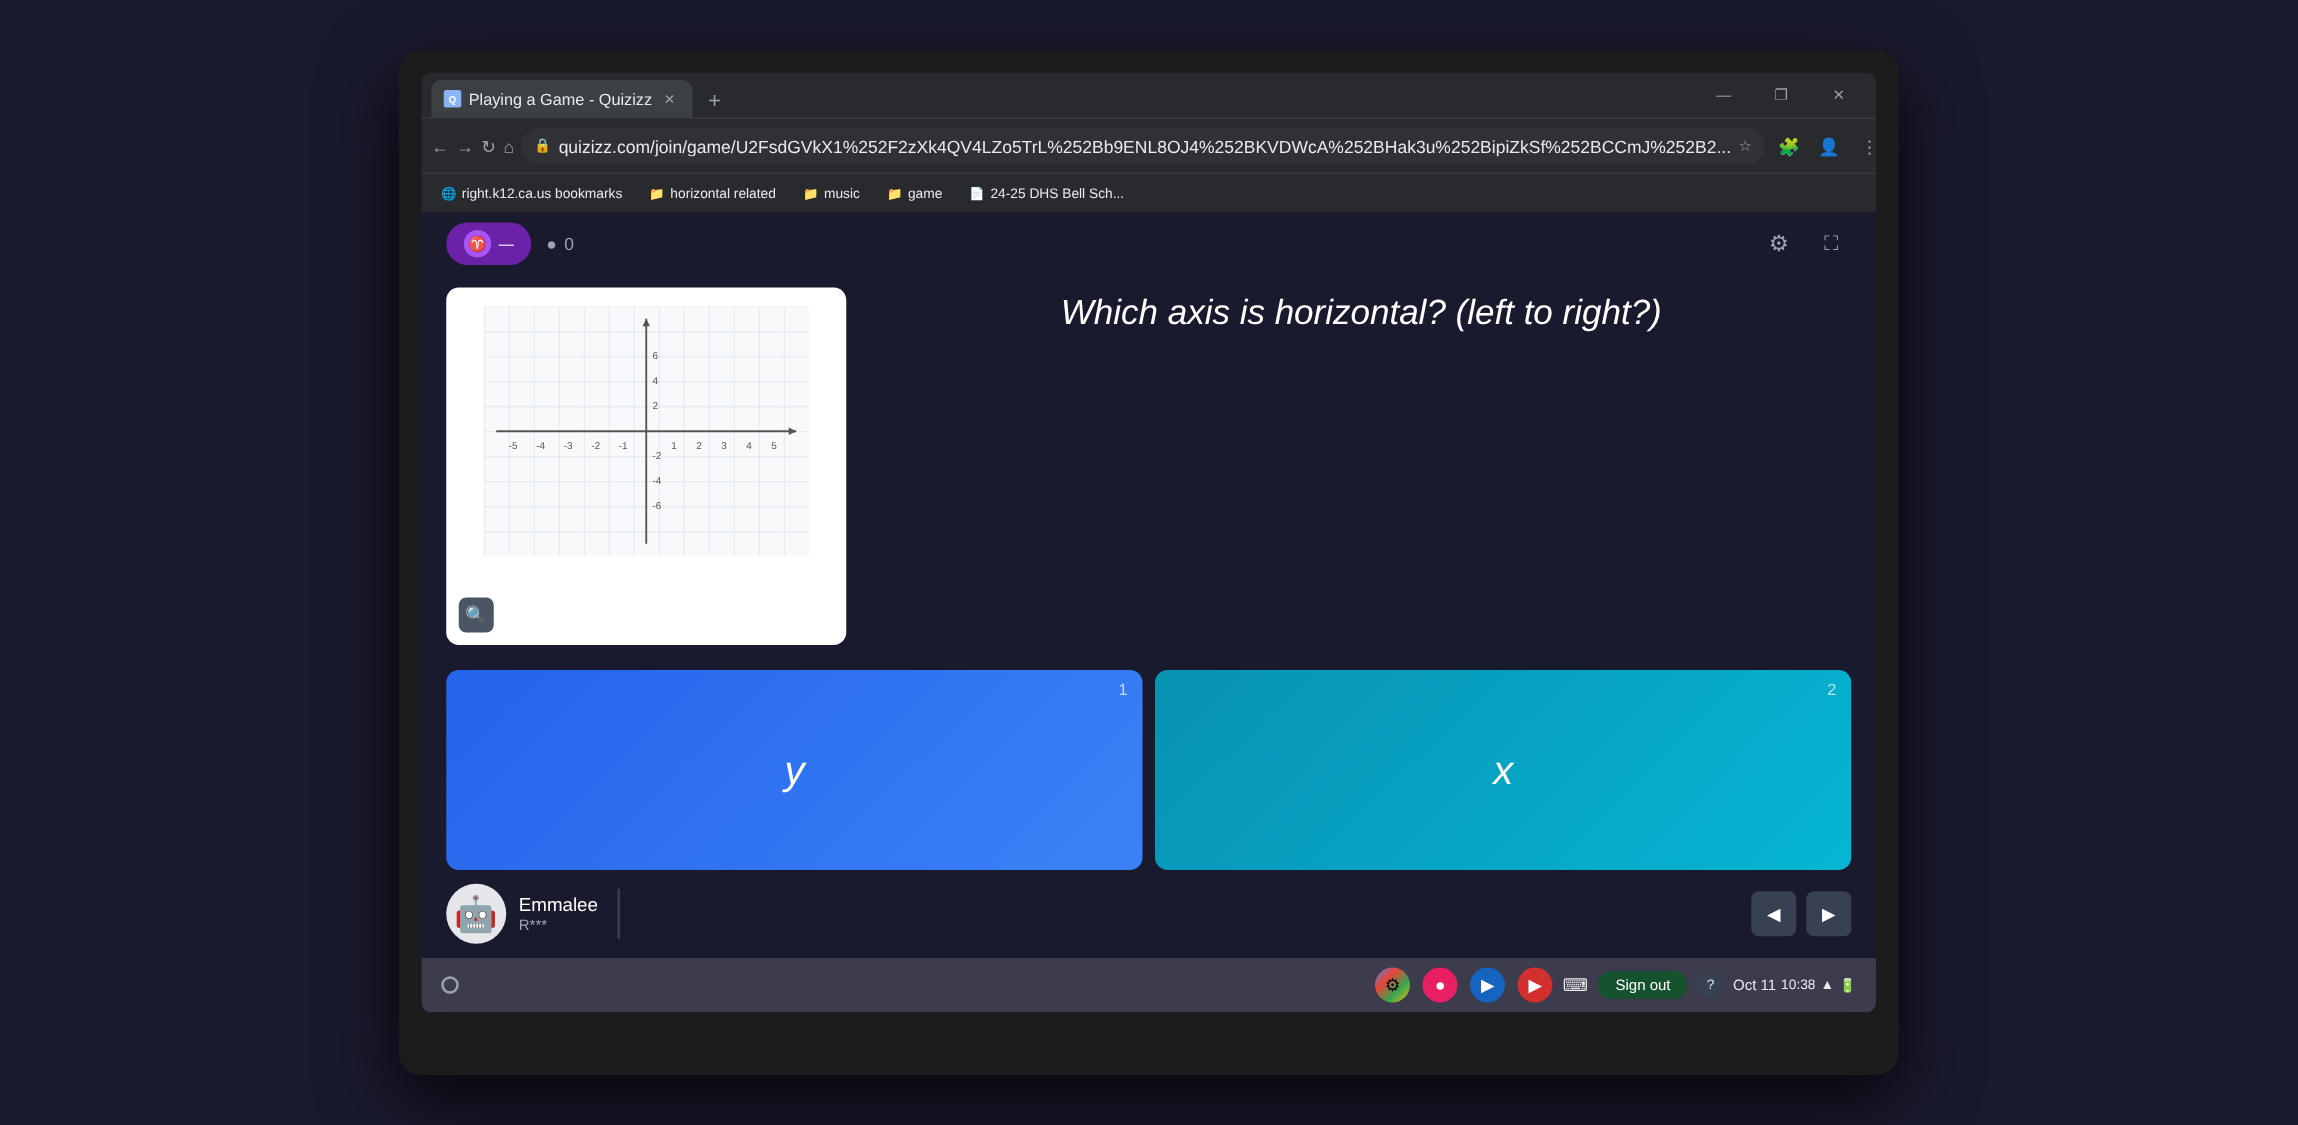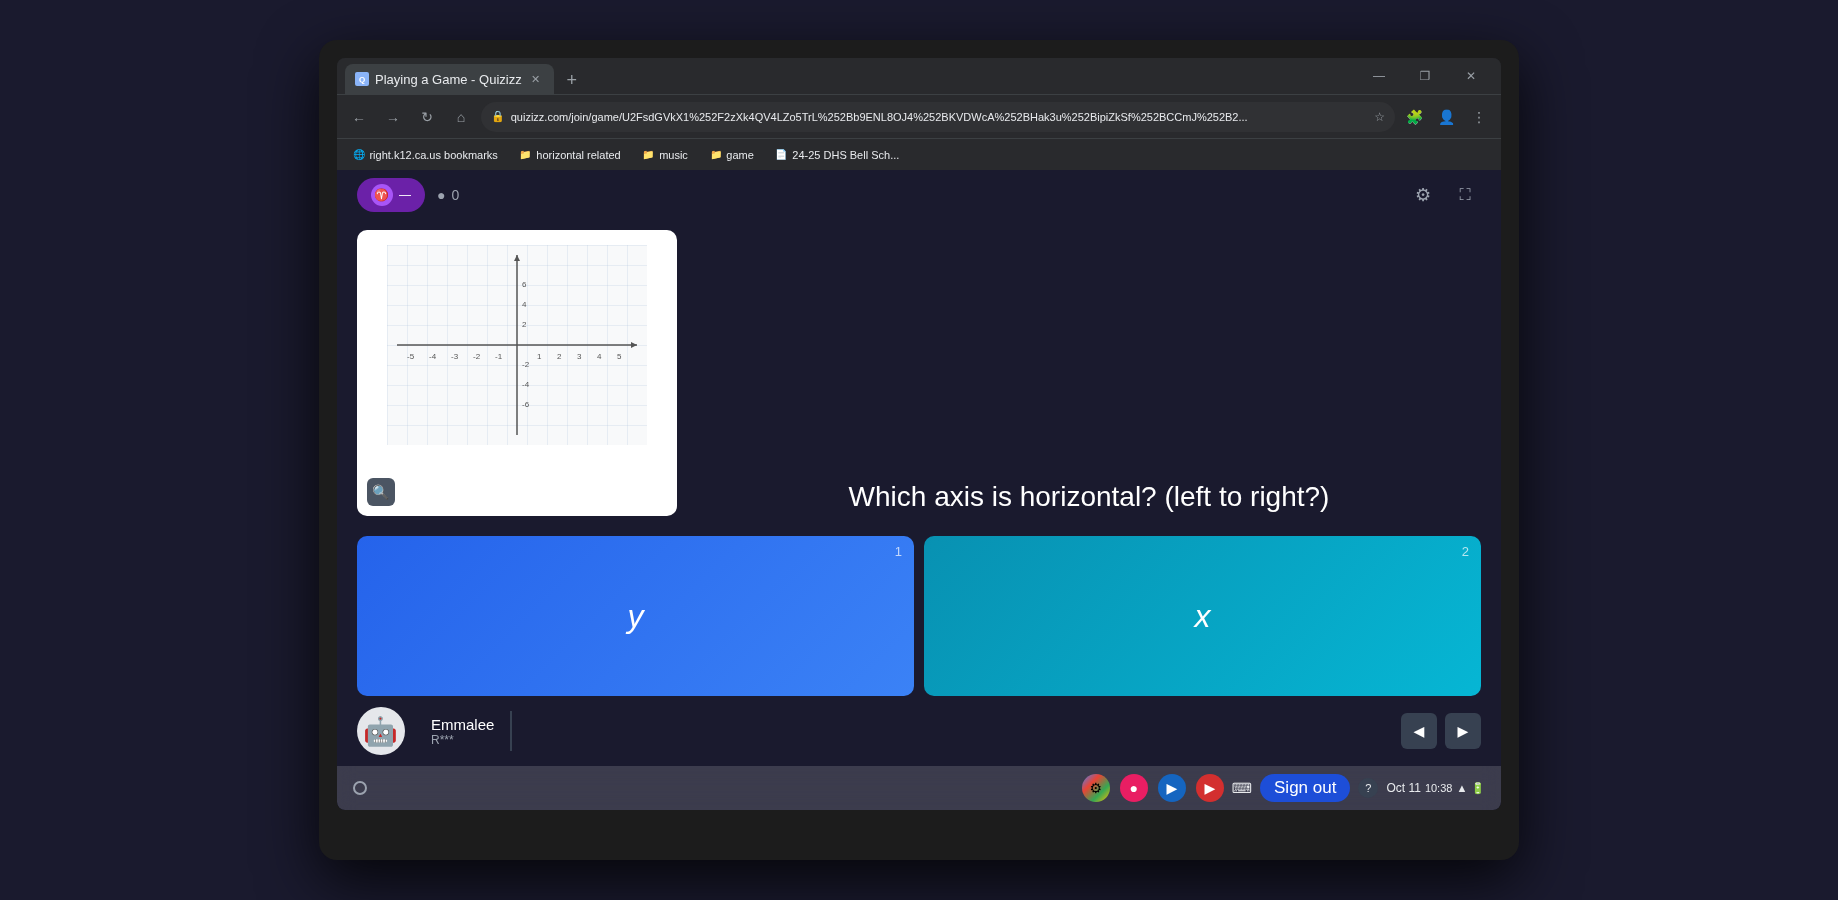--- a/index.html
+++ b/index.html
@@ -167,21 +167,21 @@
       padding: 0 10px;
       gap: 6px;
     }
 
     .url-lock {
       color: #9aa0a6;
       font-size: 11px;
     }
 
     .url-text {
-      font-size: 11px;
+      font-size: 14px;
       color: #e8eaed;
       overflow: hidden;
       text-overflow: ellipsis;
       white-space: nowrap;
       flex: 1;
     }
 
     .url-icons {
       display: flex;
       gap: 4px;
@@ -363,22 +363,23 @@
       justify-content: center;
       color: white;
       font-size: 14px;
       cursor: pointer;
     }
 
     
     .question-text-area {
       flex: 1;
       display: flex;
-      align-items: flex-end;
-      justify-content: center;
+      align-items: flex-start;
+      justify-content: center;
+      font-style: italic;
     }
 
     .question-text {
       font-size: 28px;
       color: white;
       font-weight: 400;
       text-align: center;
       line-height: 1.4;
     }
 
@@ -436,21 +437,21 @@
       border-radius: 50%;
       background: #e5e7eb;
       overflow: hidden;
       display: flex;
       align-items: center;
       justify-content: center;
       font-size: 28px;
     }
 
     .player-info {
-      margin-left: 26px;
+      margin-left: 10px;
     }
 
     .player-name {
       color: white;
       font-size: 15px;
       font-weight: 500;
     }
 
     .player-rank {
       color: #9ca3af;
@@ -512,26 +513,26 @@
       font-size: 16px;
       cursor: pointer;
     }
 
     .chrome-icon { background: linear-gradient(135deg, #4285f4, #ea4335, #34a853, #fbbc05); }
     .pink-icon { background: #e91e63; }
     .blue-icon { background: #1565c0; }
     .red-icon { background: #d32f2f; }
 
     .sign-out-btn {
-      background: #1d4ed8;
+      background: #14532d;
       color: white;
       border: none;
       border-radius: 20px;
       padding: 4px 14px;
-      font-size: 17px;
+      font-size: 12px;
       cursor: pointer;
       font-weight: 500;
     }
 
     .taskbar-time {
       display: flex;
       align-items: center;
       gap: 4px;
     }
 

